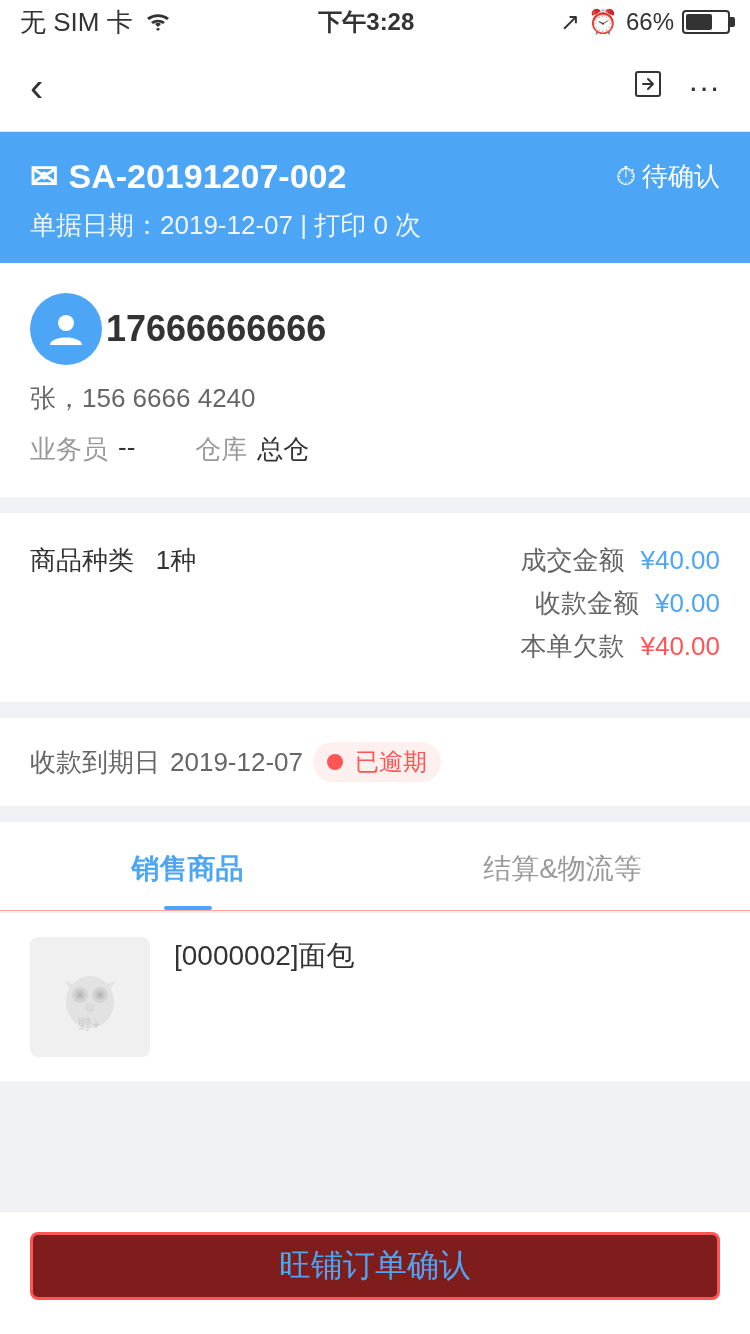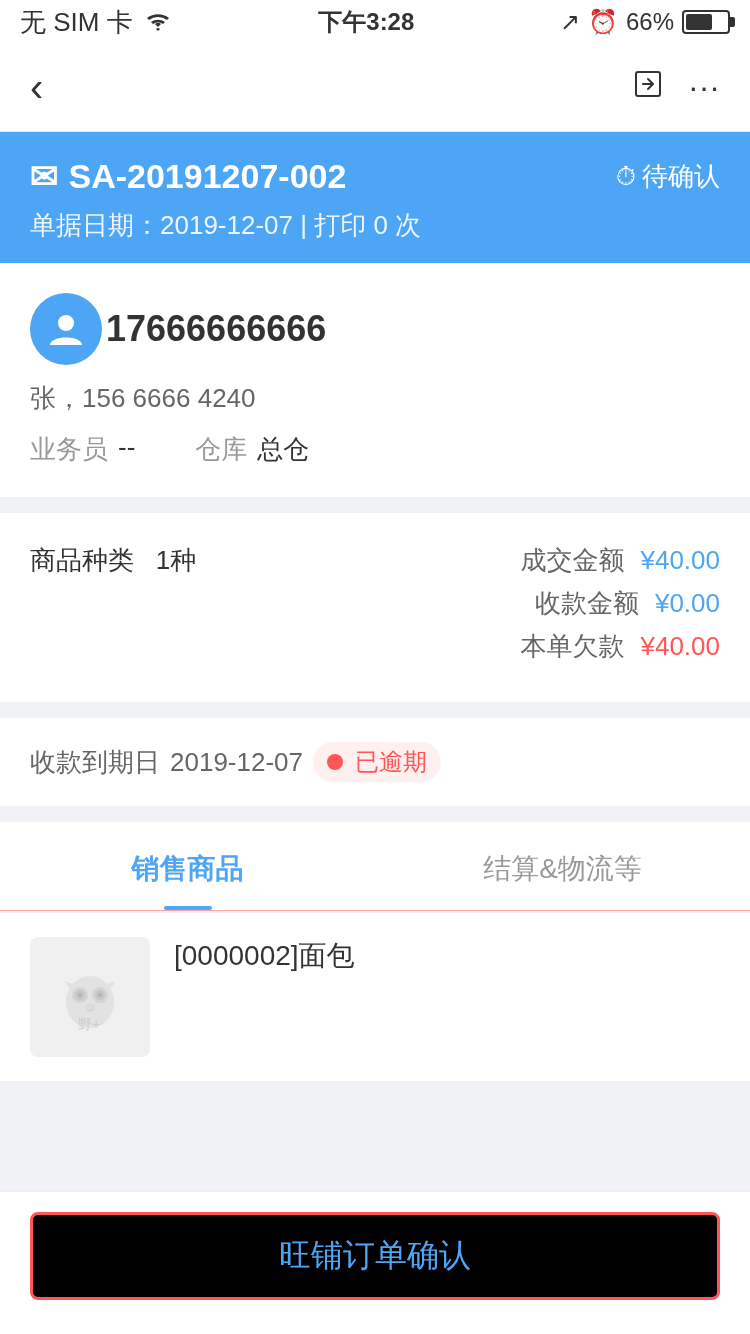--- a/index.html
+++ b/index.html
@@ -250,24 +250,24 @@
       position: fixed;
       bottom: 0;
       left: 0;
       width: 750px;
       background: #fff;
       padding: 20px 30px 34px;
       border-top: 1px solid #eee;
     }
     .confirm-button {
       width: 100%;
-      height: 88px;
+      height: 68px;
       border: 3px solid #f55;
       border-radius: 8px;
-      background: #000000;
+      background: #7f1d1d;
       color: #4da6f5;
       font-size: 32px;
       font-weight: 500;
       display: flex;
       align-items: center;
       justify-content: center;
       cursor: pointer;
     }
   </style>
 </head>

